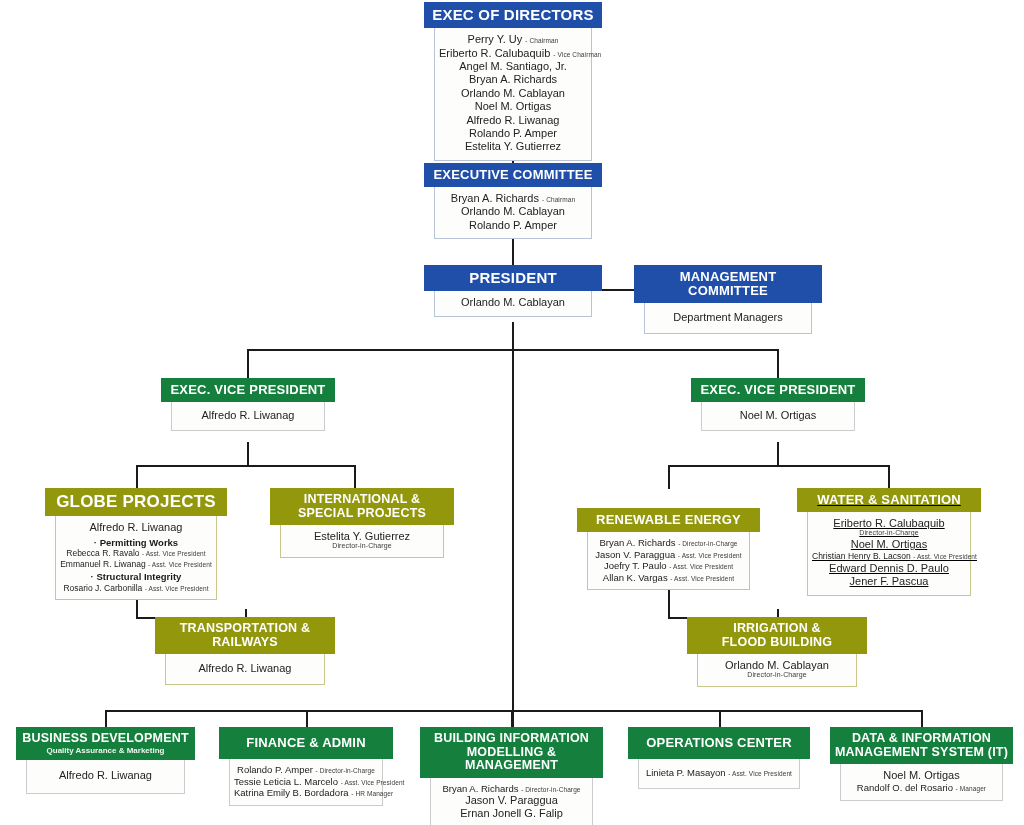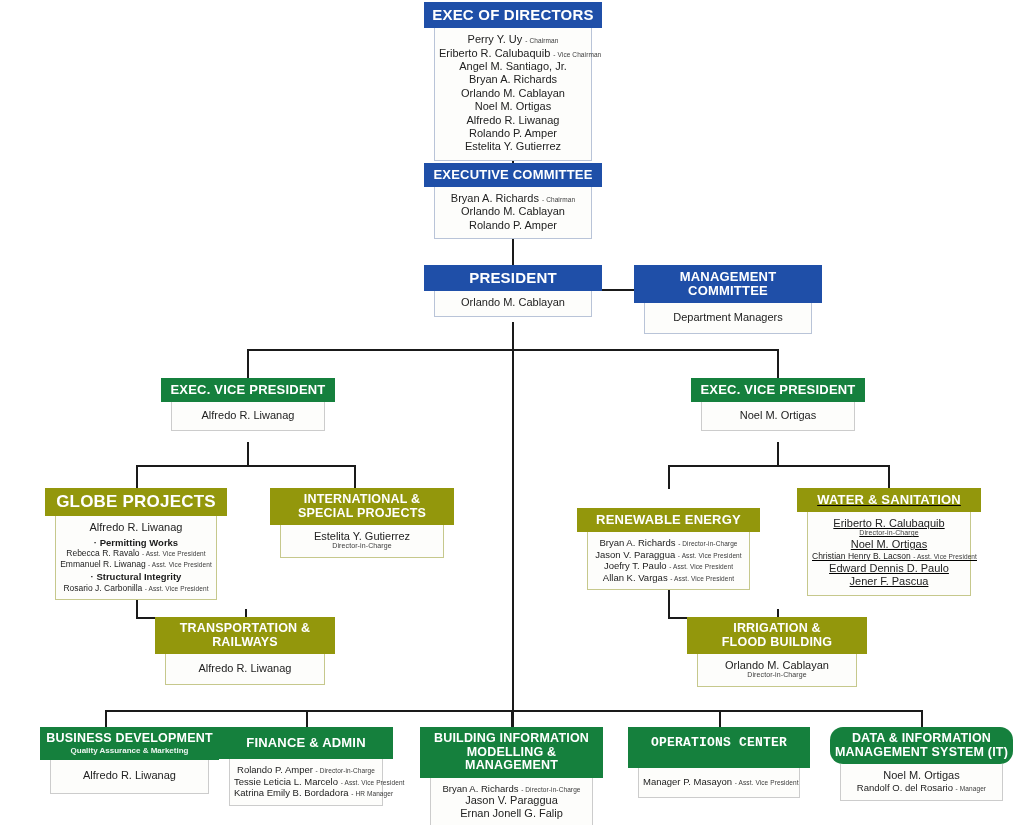--- a/index.html
+++ b/index.html
@@ -120,36 +120,36 @@
   #n-water      { left: 797px; top: 488px; width: 184px; text-decoration: underline; }
   #n-water .hdr { font-size: 13px; }
 
   #n-trans      { left: 155px; top: 617px; width: 180px; }
   #n-trans .hdr { font-size: 12.5px; }
   #n-trans .body { padding-top: 8px; padding-bottom: 9px; }
 
   #n-irrig      { left: 687px; top: 617px; width: 180px; }
   #n-irrig .hdr { font-size: 12.5px; }
 
-  #n-bizdev     { left: 16px;  top: 727px; width: 179px; margin-left: 24px; }
+  #n-bizdev     { left: 16px;  top: 727px; width: 179px; }
   #n-bizdev .hdr { font-size: 12.5px; }
   #n-bizdev .body { padding-top: 9px; padding-bottom: 10px; }
 
   #n-fin        { left: 219px; top: 727px; width: 174px; }
   #n-fin .hdr   { font-size: 13px; padding-top: 9px; padding-bottom: 9px; }
 
   #n-bim        { left: 420px; top: 727px; width: 183px; }
   #n-bim .hdr   { font-size: 12.5px; }
 
   #n-ops        { left: 628px; top: 727px; width: 182px; }
-  #n-ops .hdr   { font-size: 13px; padding-top: 9px; padding-bottom: 18px; font-family: Liberation Mono, monospace; }
+  #n-ops .hdr   { font-size: 13px; padding-top: 9px; padding-bottom: 9px; }
   #n-ops .body  { padding-top: 8px; padding-bottom: 9px; }
 
   #n-dims       { left: 830px; top: 727px; width: 183px; }
-  #n-dims .hdr  { font-size: 12.5px; border-radius: 13px; }
+  #n-dims .hdr  { font-size: 12.5px; }
 </style>
 </head>
 <body>
 
 <div id="chart">
 
   <div class="ln v" style="left:512px; top:136px; height:28px;"></div>
   <div class="ln v" style="left:512px; top:232px; height:34px;"></div>
   <div class="ln h" style="left:600px; top:289px; width:36px;"></div>
   <div class="ln v" style="left:512px; top:322px; height:405px;"></div>
@@ -326,21 +326,21 @@
     <div class="body">
       <div class="nm sm"><span>Bryan A. Richards</span> <span class="role">- Director-in-Charge</span></div>
       <div class="nm">Jason V. Paraggua</div>
       <div class="nm">Ernan Jonell G. Falip</div>
     </div>
   </div>
 
   <div class="node dark" id="n-ops">
     <div class="hdr">OPERATIONS CENTER</div>
     <div class="body">
-      <div class="nm sm"><span>Manager P. Masayon</span> <span class="role">- Asst. Vice President</span></div>
+      <div class="nm sm"><span>Linieta P. Masayon</span> <span class="role">- Asst. Vice President</span></div>
     </div>
   </div>
 
   <div class="node dark" id="n-dims">
     <div class="hdr">
       <span>DATA &amp; INFORMATION</span><br>
       <span>MANAGEMENT SYSTEM (IT)</span>
     </div>
     <div class="body">
       <div class="nm">Noel M. Ortigas</div>

